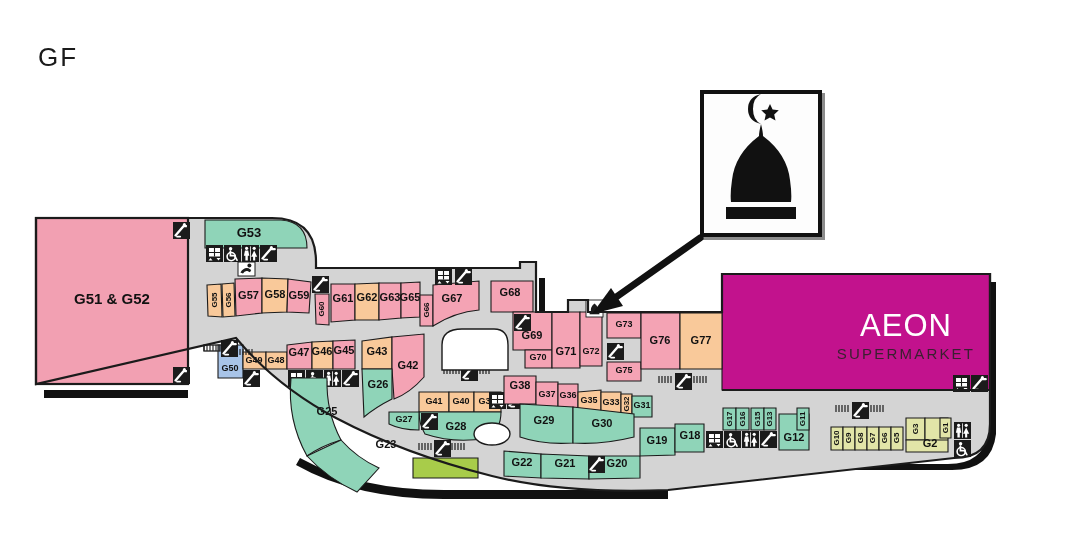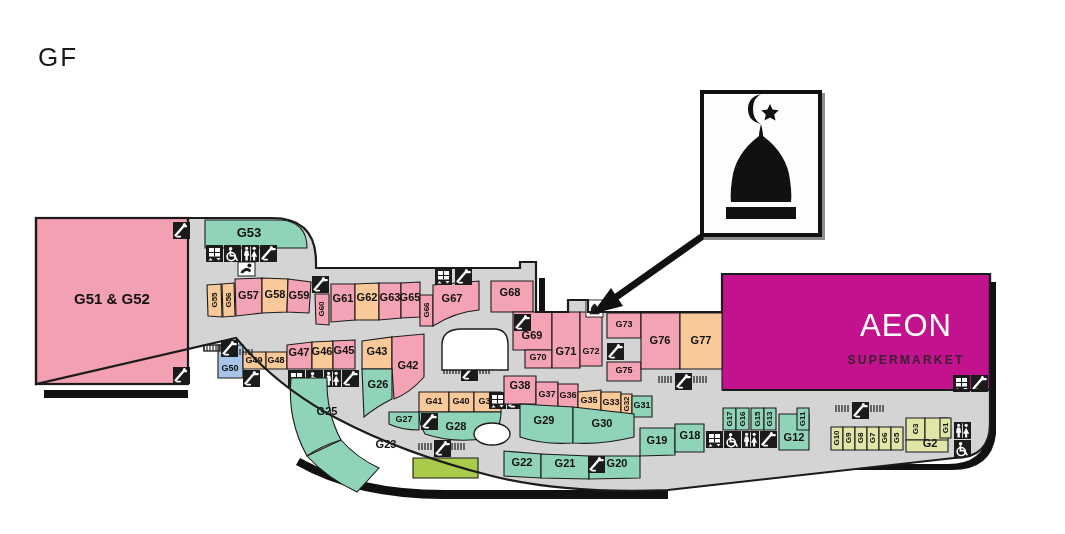--- a/index.html
+++ b/index.html
@@ -14,21 +14,21 @@
   .sz-xs{font-size:8px;}
   .anchor-big{font-size:15px;font-weight:600;}
   .ucell{stroke:#1b1b1b;stroke-width:1.1;}
   .corridor{fill:#d4d4d4;stroke:none;}
   .outline{fill:none;stroke:#1b1b1b;stroke-width:2.2;}
   .shadow{fill:#111111;}
   .esc-hatch{stroke:#2a2a2a;stroke-width:1.4;}
   #surau-card{position:absolute;left:700px;top:90px;width:122px;height:147px;background:#fdfdfd;border:4px solid #111111;box-shadow:3px 3px 0 rgba(0,0,0,.45);box-sizing:border-box;}
   #aeon-wrap{position:absolute;left:806px;top:308px;width:200px;text-align:center;pointer-events:none;}
   #aeon-logo{font-size:31px;color:#ffffff;letter-spacing:1px;font-family:"Liberation Sans",sans-serif;font-weight:300;text-align:center;}
-  #aeon-sub{font-size:12px;color:#3a2030;letter-spacing:2.2px;margin-top:9px;font-family:"Liberation Sans",sans-serif;font-weight:bold;}
+  #aeon-sub{font-size:15px;color:#3a2030;letter-spacing:2.2px;margin-top:1px;font-family:"Liberation Sans",sans-serif;}
 </style>
 </head>
 <body>
 
 <div id="stage">
 
   <div id="floor-title">GF</div>
 
   <svg width="1065" height="534">
     <defs>

